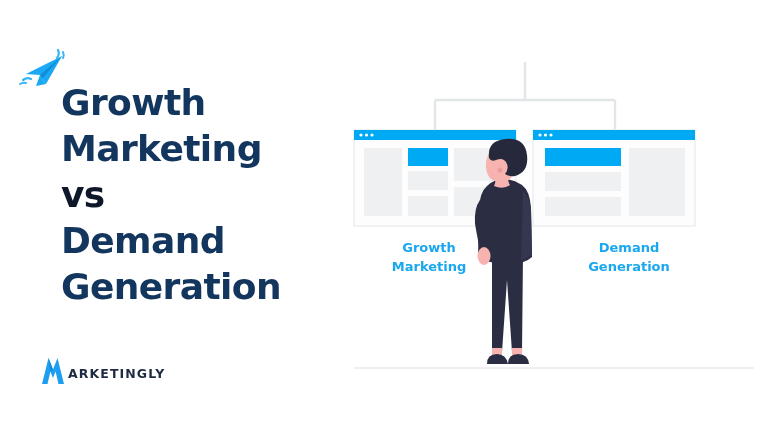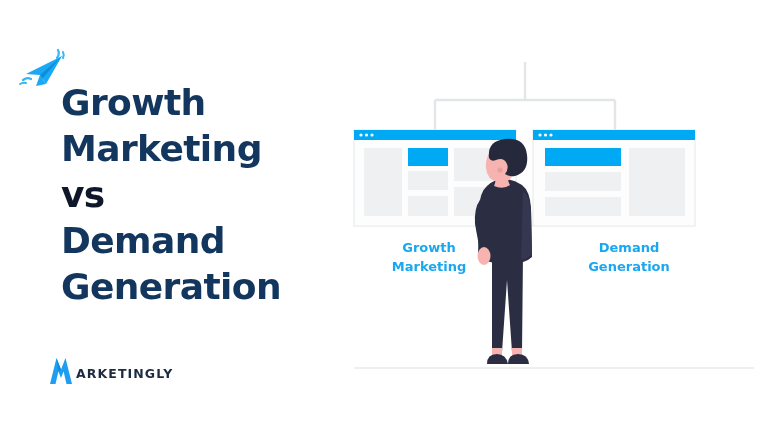--- a/index.html
+++ b/index.html
@@ -41,21 +41,21 @@
     font-size: 36px;
     line-height: 46px;
     letter-spacing: -0.6px;
     white-space: nowrap;
   }
   .hl-dark { color: #13365e; }
   .hl-accent { color: #0f172a; }
 
   #logo {
     position: absolute;
-    left: 44px; top: 355px;
+    left: 36px; top: 355px;
     height: 32px;
     display: flex;
     align-items: center;
     text-align: right;
   }
   #logo-mark { width: 34px; height: 30px; display: block; }
   #logo-text {
     font-family: "DejaVu Sans", sans-serif;
     font-weight: bold;
     font-size: 12.5px;

